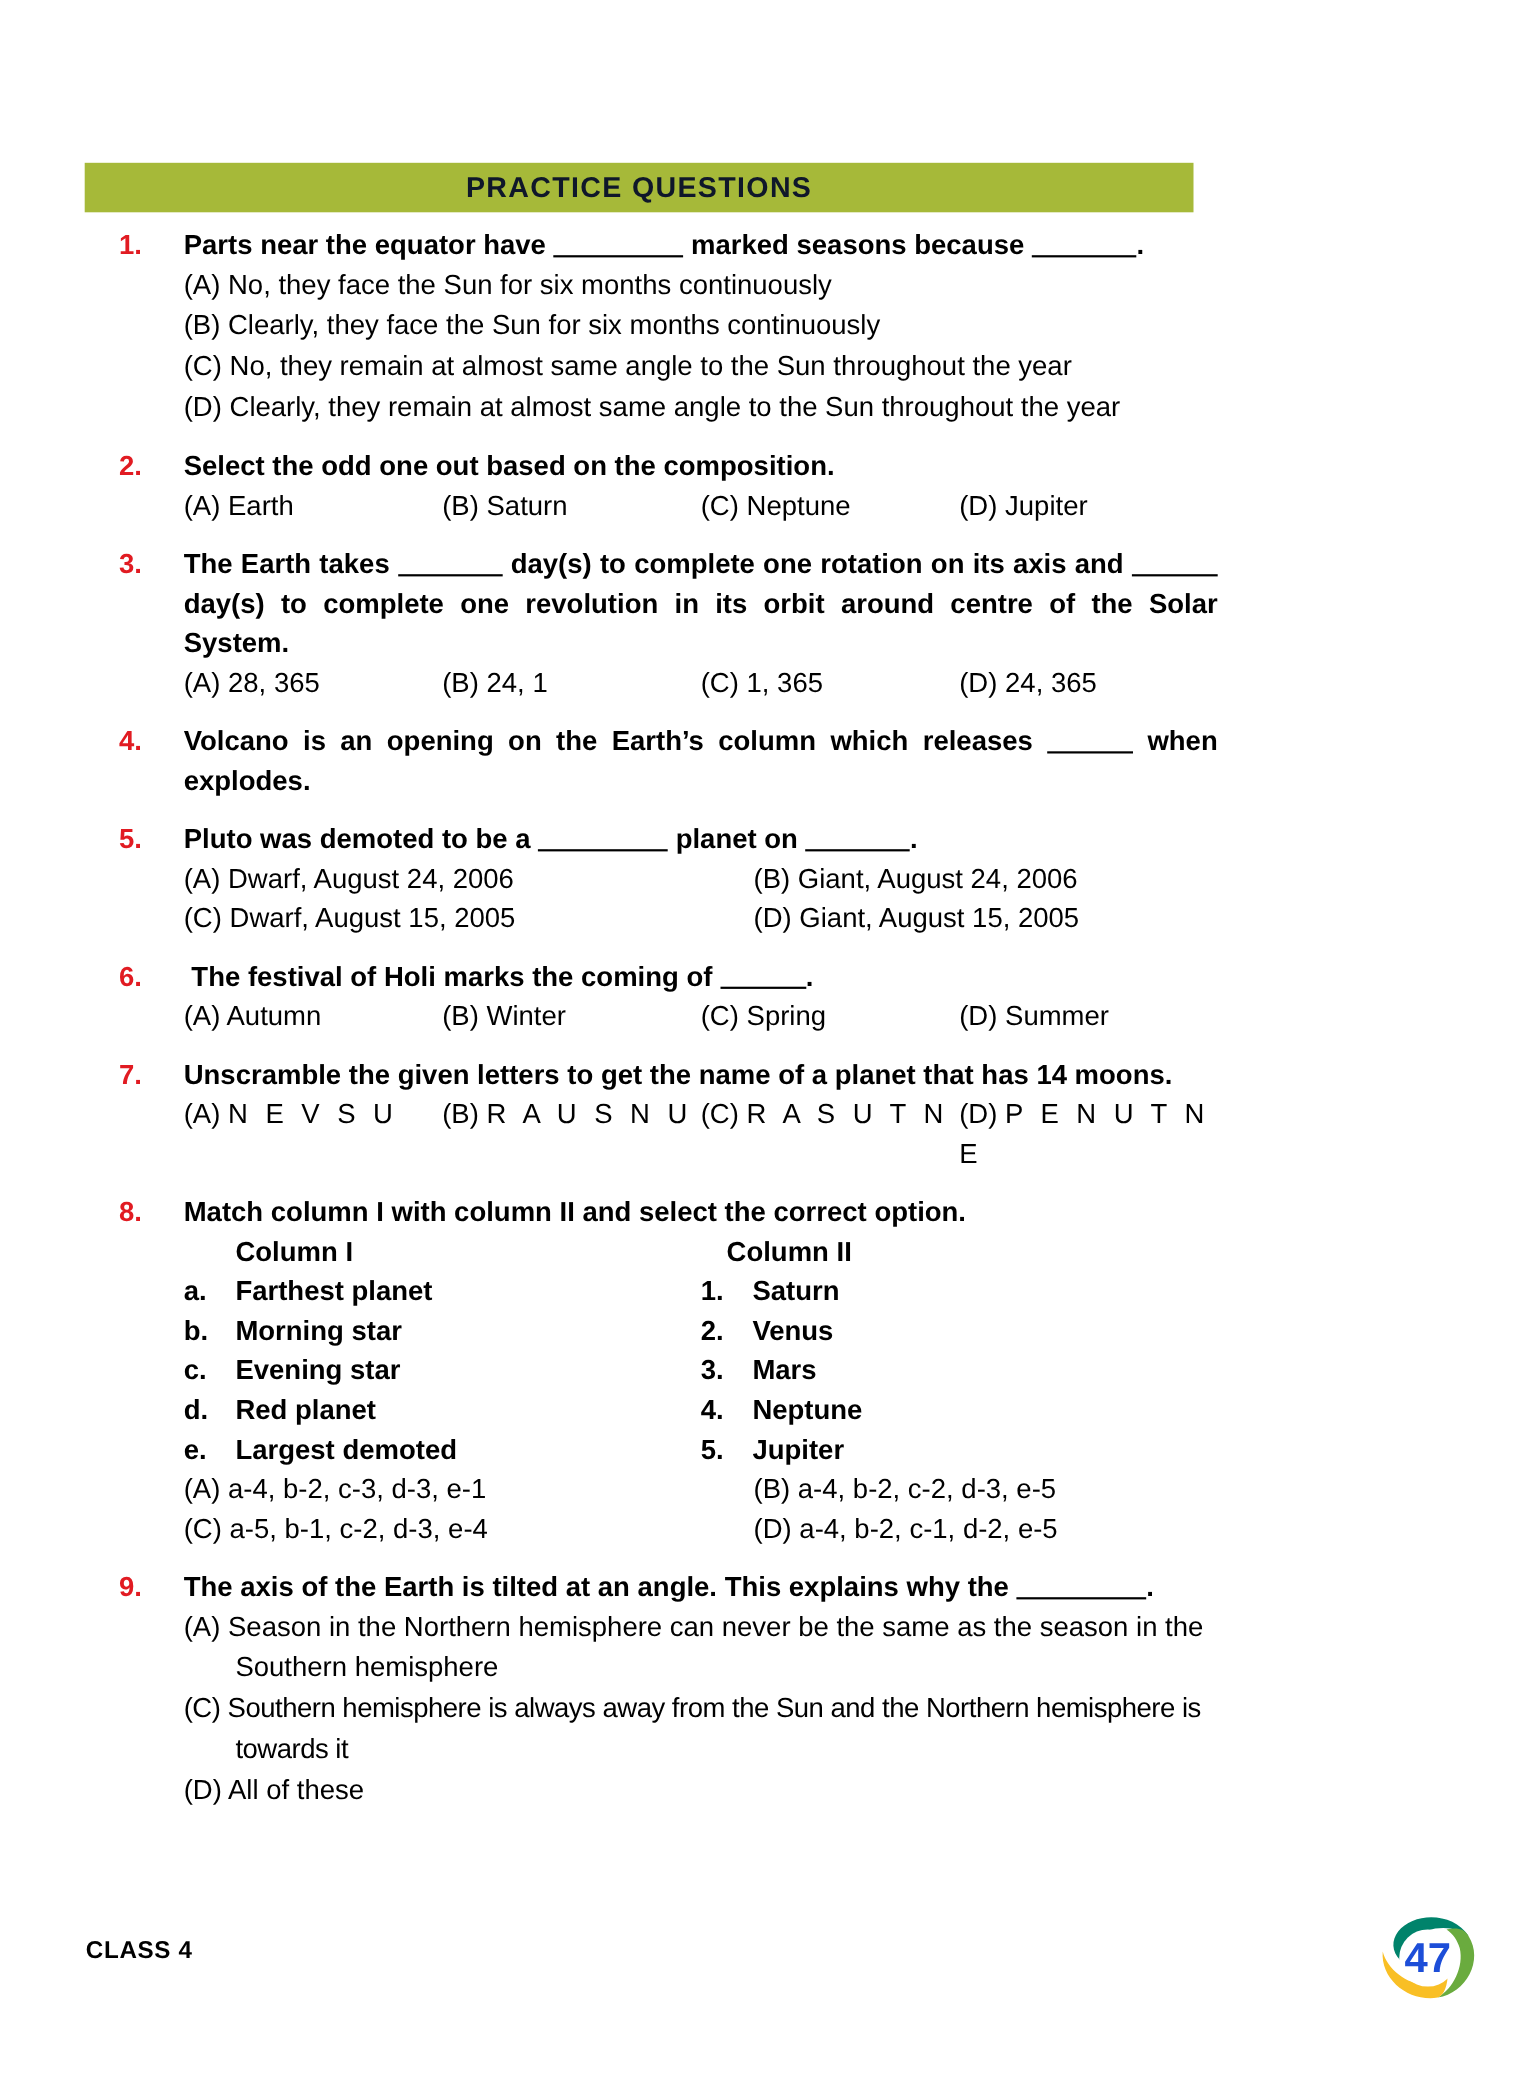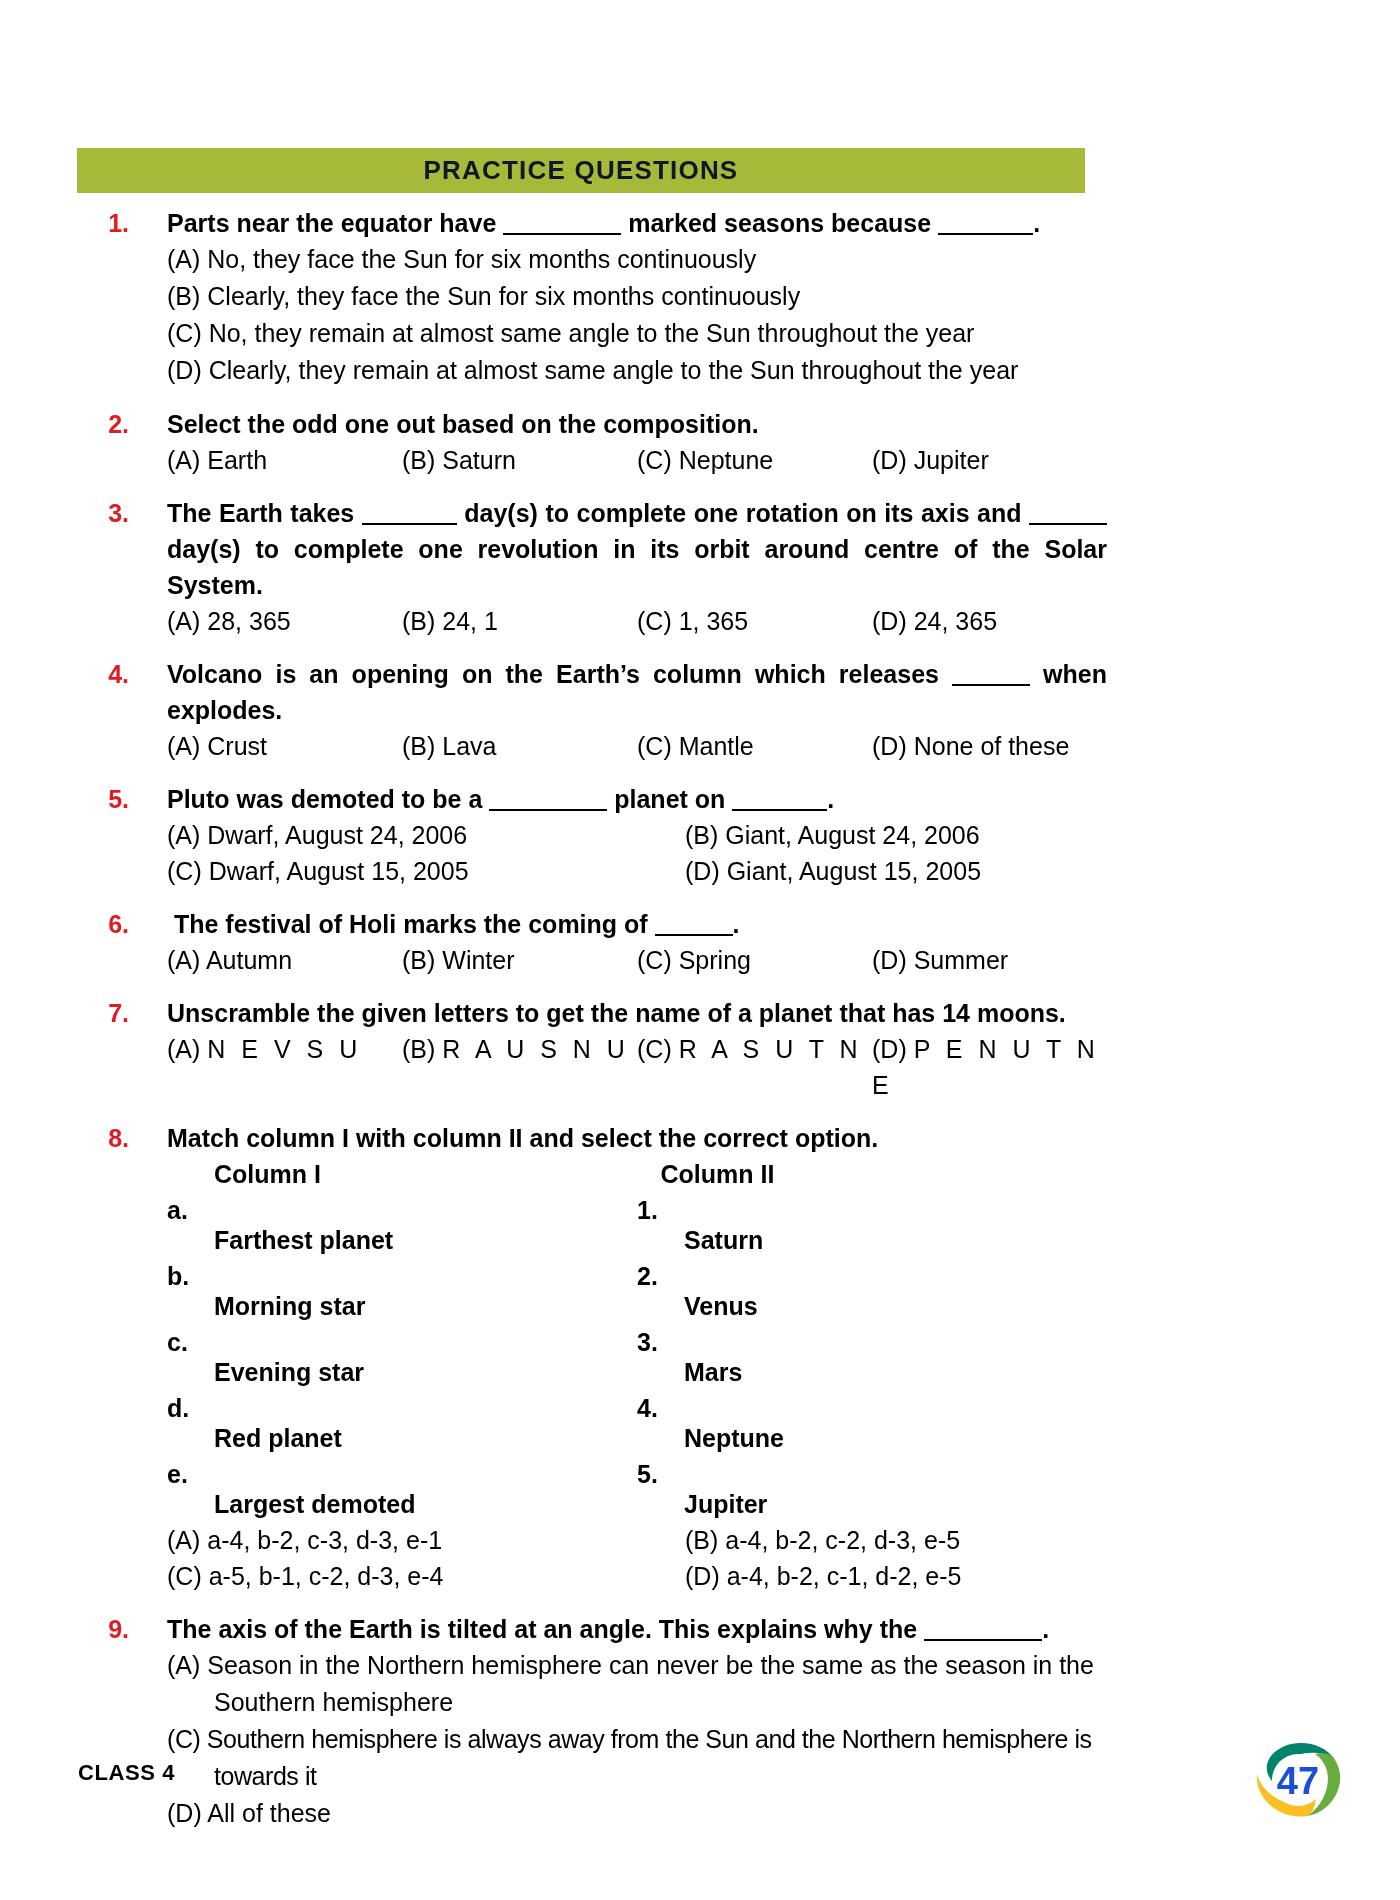--- a/index.html
+++ b/index.html
@@ -120,21 +120,21 @@
   .match {
     font-size: 25px;
     line-height: 36px;
     font-weight: bold;
   }
   .match .hdr { display: flex; padding-left: 47px; }
   .match .hdr > div { flex: 0 0 50%; }
   .mrow { display: flex; }
   .mrow > div { flex: 0 0 50%; display: flex; }
   .mkey { flex: 0 0 47px; }
-  .mval { flex: 1 1 auto; margin-top: 30px; }
+  .mval { flex: 1 1 auto; }
 
   
   .footer-class {
     position: absolute;
     left: 78px;
     top: 1760px;
     font-size: 22px;
     font-weight: bold;
     letter-spacing: 0.6px;
     font-family: "Liberation Sans", sans-serif;
@@ -213,26 +213,20 @@
         <div><span class="olabel">(D)</span> <span>24, 365</span></div>
       </div>
     </div>
 
     <div class="q">
       <div class="qnum">4.</div>
       <div class="qstem">
         <span>Volcano is an opening on the Earth’s column which releases</span>
         <span class="blank b-sm"></span>
         <span>when explodes.</span>
-      </div>
-      <div class="opts row4">
-        <div><span class="olabel">(A)</span> <span>Crust</span></div>
-        <div><span class="olabel">(B)</span> <span>Lava</span></div>
-        <div><span class="olabel">(C)</span> <span>Mantle</span></div>
-        <div><span class="olabel">(D)</span> <span>None of these</span></div>
       </div>
     </div>
 
     <div class="q">
       <div class="qnum">5.</div>
       <div class="qstem nojust">
         <span>Pluto was demoted to be a</span>
         <span class="blank b-lg"></span>
         <span>planet on</span>
         <span class="blank b-md"></span><span>.</span>

